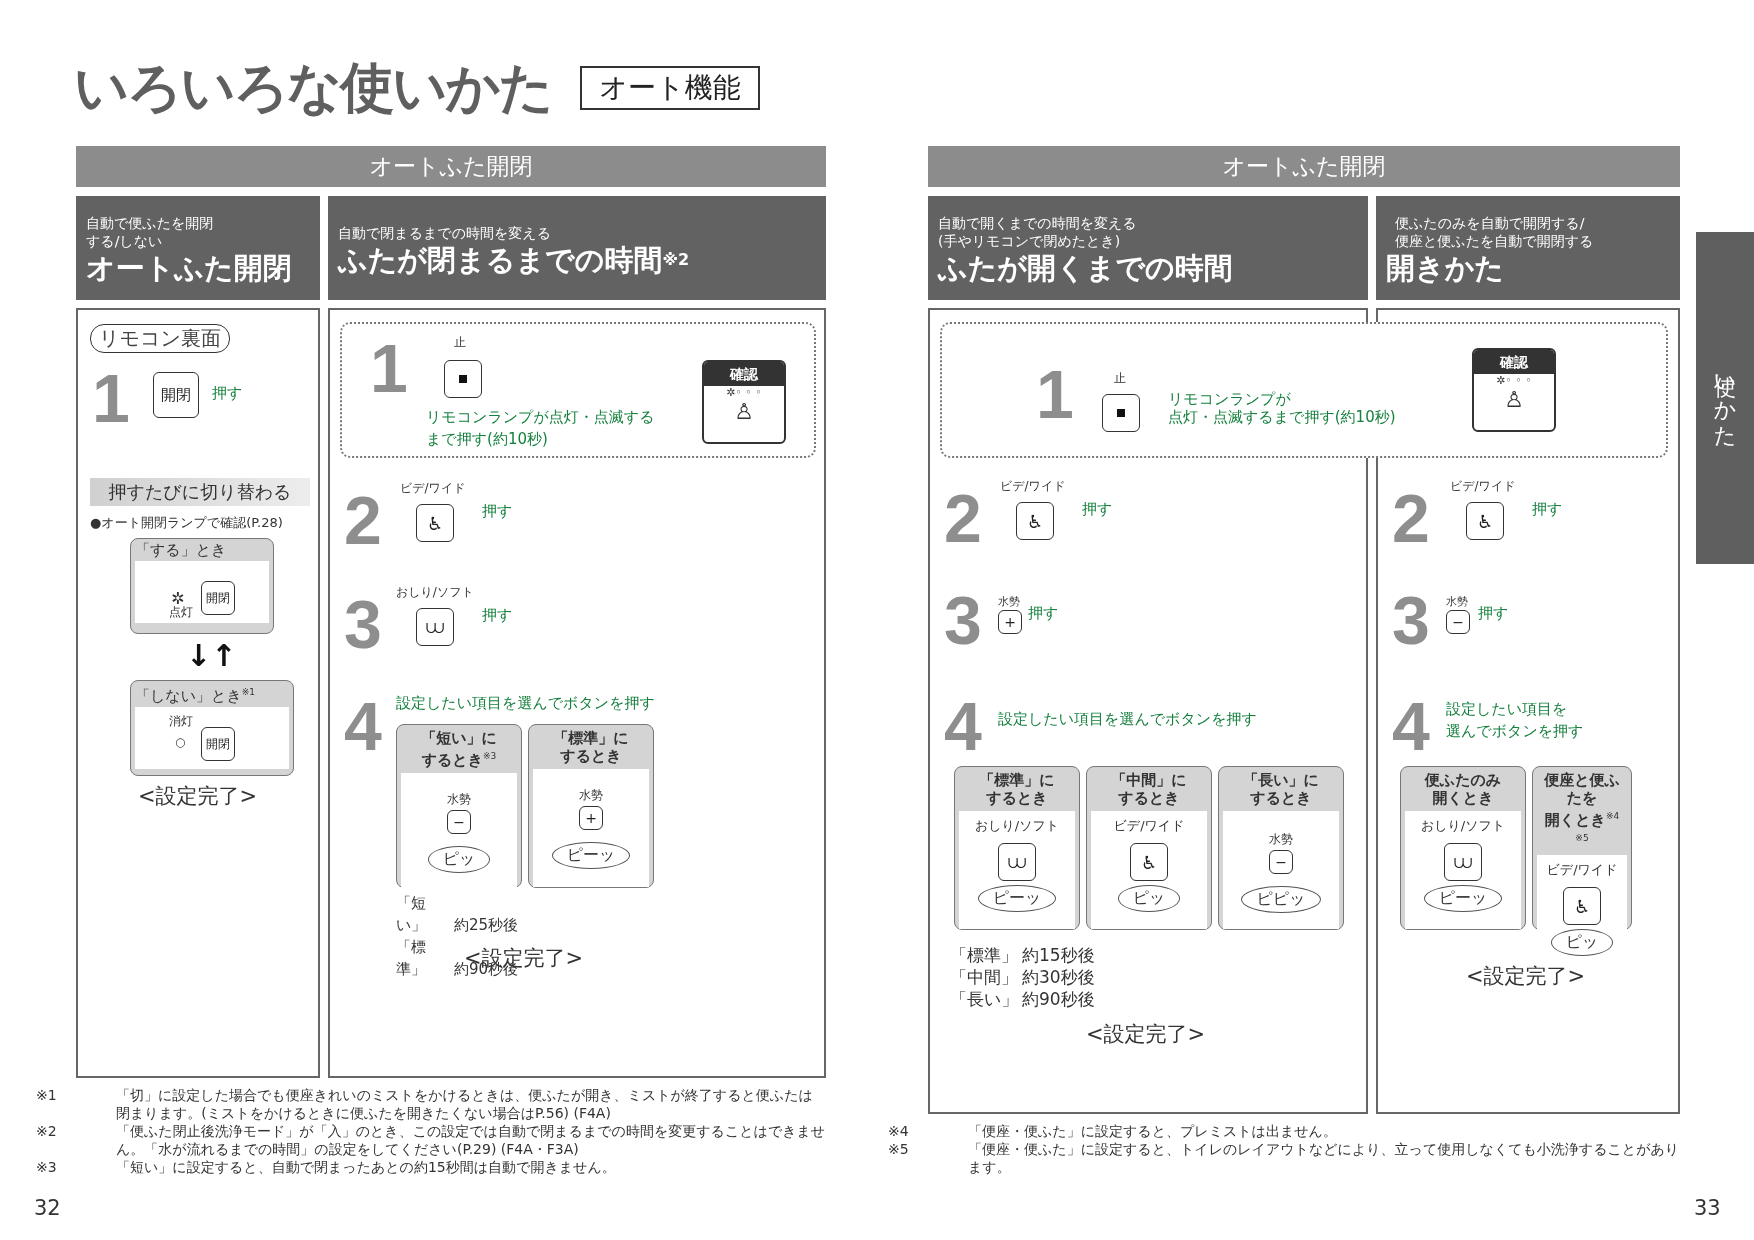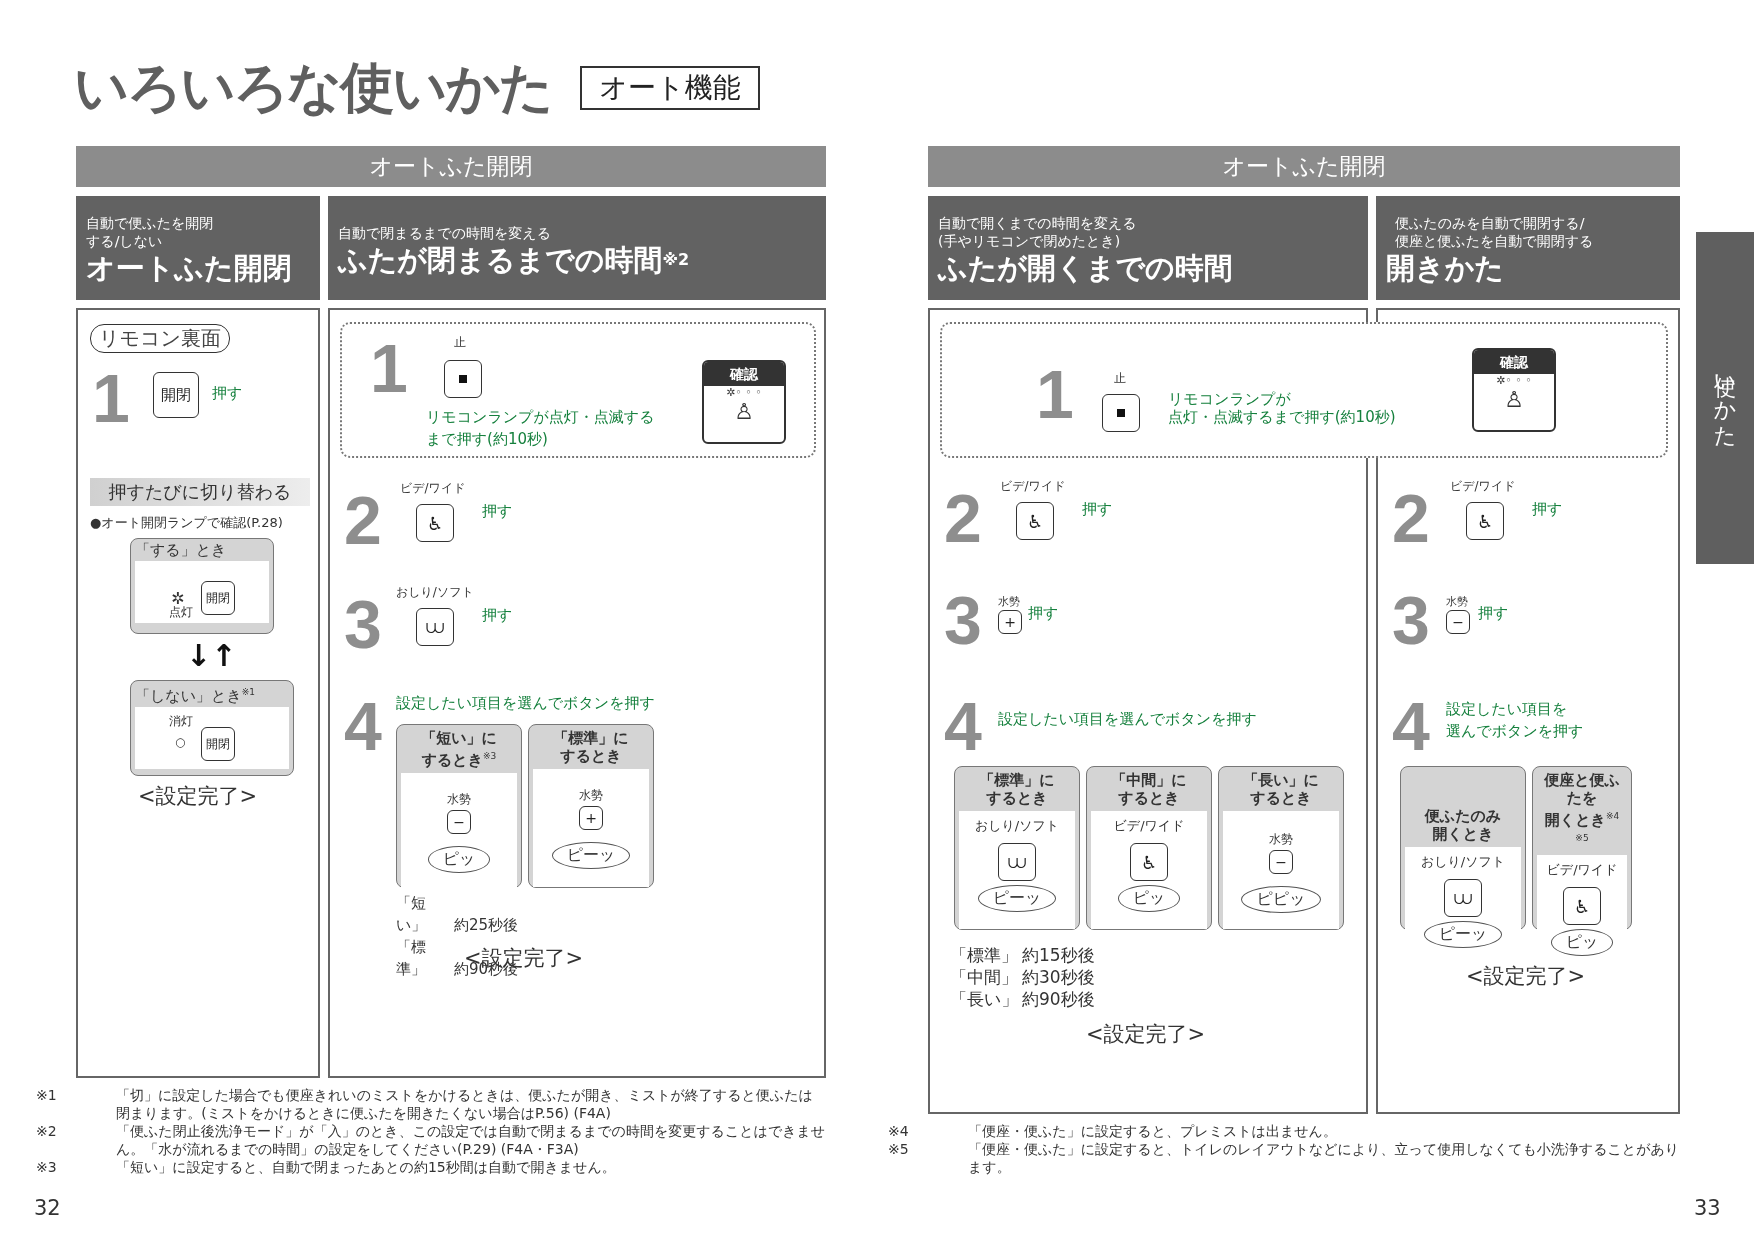--- a/index.html
+++ b/index.html
@@ -237,21 +237,21 @@
 <div class="abs num" style="left:1392px;top:586px;">3</div>
 <div class="abs small" style="left:1446px;top:594px;font-size:11px;">水勢</div>
 <div class="abs btn" style="left:1446px;top:610px;width:24px;height:24px;font-size:14px;">−</div>
 <div class="abs txt" style="left:1478px;top:604px;">押す</div>
 
 <div class="abs num" style="left:1392px;top:692px;">4</div>
 <div class="abs txt" style="left:1446px;top:698px;white-space:pre-line;line-height:22px;">設定したい項目を
 選んでボタンを押す</div>
 
 <div class="abs card" style="left:1400px;top:766px;width:126px;height:164px;">
-  <div class="ct" style="white-space:pre-line;margin-top:36px;">便ふたのみ
+  <div class="ct" style="white-space:pre-line;">便ふたのみ
 開くとき</div>
   <div class="cb" style="height:118px;">
     <div class="small" style="padding-top:6px;font-size:13px;">おしり/ソフト</div>
     <div class="btn" style="width:38px;height:38px;margin:8px auto 4px;font-size:18px;">⩊</div>
     <div class="bubble">ピーッ</div>
   </div>
 </div>
 <div class="abs card" style="left:1532px;top:766px;width:100px;height:164px;">
   <div class="ct" style="white-space:pre-line;"><span>便座と便ふたを
 開くとき</span><sup>※4 ※5</sup></div>

